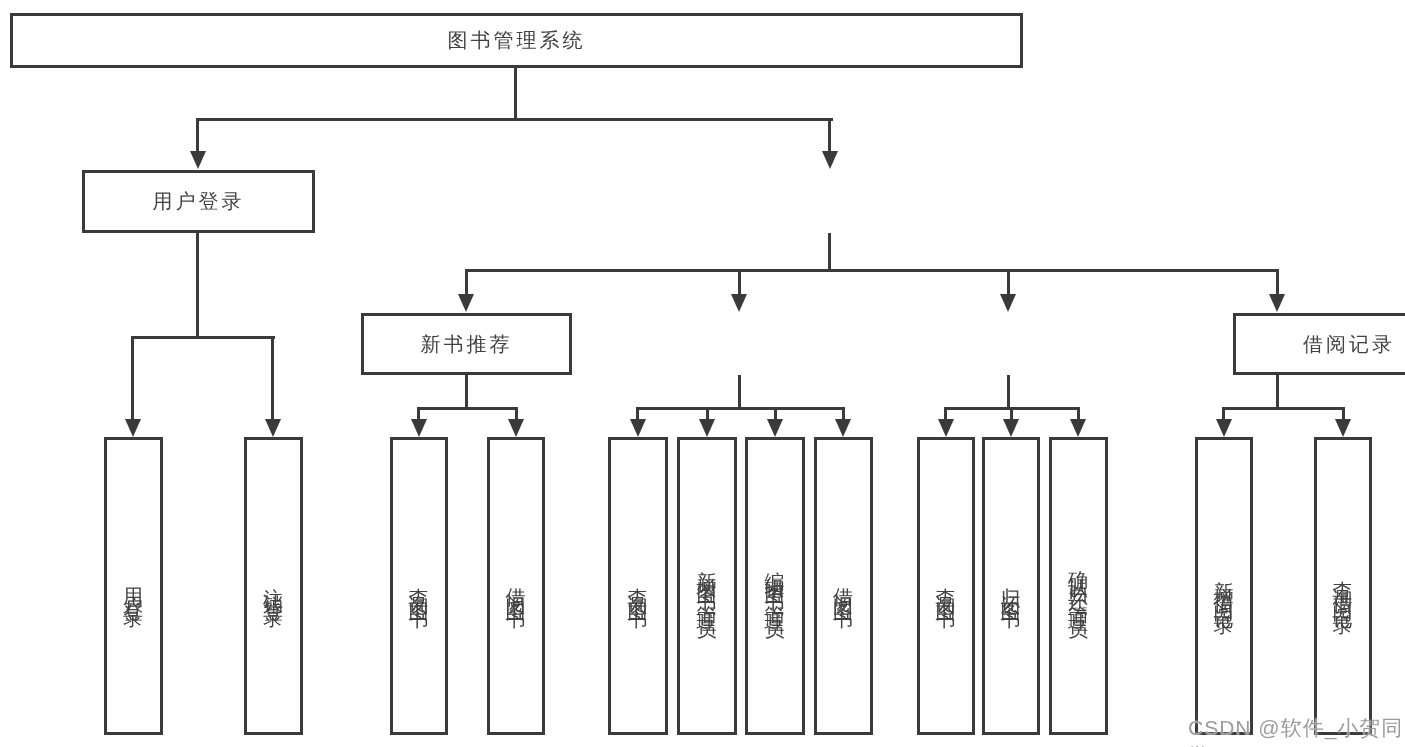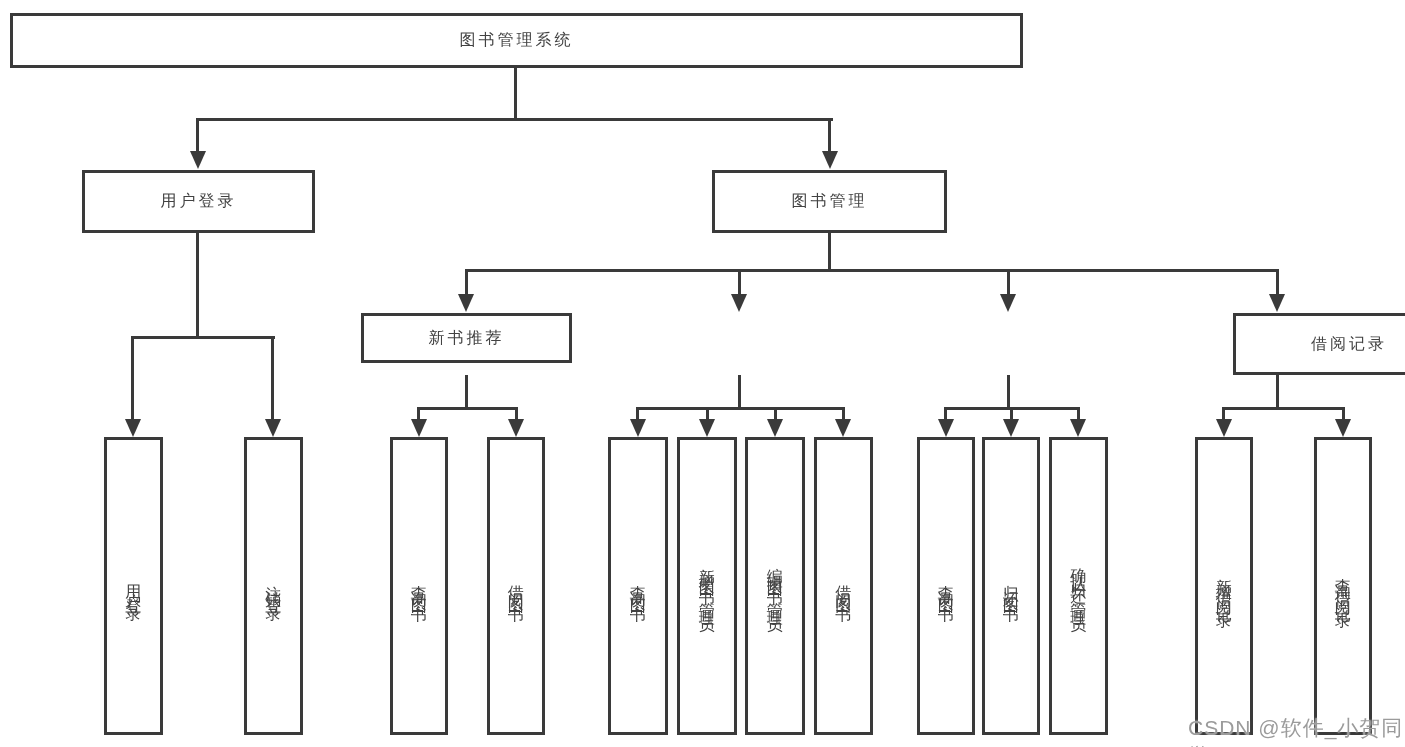--- a/index.html
+++ b/index.html
@@ -19,21 +19,21 @@
   }
   .box {
     position: absolute;
     box-sizing: border-box;
     border: 3px solid var(--line);
     background: var(--background);
     display: flex;
     align-items: center;
     justify-content: center;
     color: var(--text);
-    font-size: 16px;
+    font-size: 20px;
     letter-spacing: 3px;
     white-space: nowrap;
   }
   .vbox {
     writing-mode: vertical-rl;
     text-orientation: mixed;
     letter-spacing: 7px;
     line-height: 1.1;
   }
   .hline, .vline { position: absolute; background: var(--line); }
@@ -69,43 +69,40 @@
   <div class="vline" style="left:514px; top:68px; height:50px;"></div>
   <div class="hline" style="left:196px; top:118px; width:637px;"></div>
   <div class="vline" style="left:196px; top:118px; height:34px;"></div>
   <div class="ahead" style="left:190px; top:151px;"></div>
   <div class="vline" style="left:828px; top:118px; height:34px;"></div>
   <div class="ahead" style="left:822px; top:151px;"></div>
 
   <div class="box" style="left:82px; top:170px; width:233px; height:63px;">
     <span>用户登录</span>
   </div>
-  <div class="box" style="left:712px; top:170px; width:235px; height:63px;">
-    <span>图书管理</span>
-  </div>
 
   <div class="vline" style="left:196px; top:233px; height:103px;"></div>
   <div class="hline" style="left:131px; top:336px; width:144px;"></div>
   <div class="vline" style="left:131px; top:336px; height:85px;"></div>
   <div class="ahead" style="left:125px; top:419px;"></div>
   <div class="vline" style="left:271px; top:336px; height:85px;"></div>
   <div class="ahead" style="left:265px; top:419px;"></div>
 
   <div class="vline" style="left:828px; top:233px; height:39px;"></div>
   <div class="hline" style="left:465px; top:269px; width:814px;"></div>
   <div class="vline" style="left:465px; top:269px; height:27px;"></div>
   <div class="ahead" style="left:458px; top:294px;"></div>
   <div class="vline" style="left:738px; top:269px; height:27px;"></div>
   <div class="ahead" style="left:731px; top:294px;"></div>
   <div class="vline" style="left:1007px; top:269px; height:27px;"></div>
   <div class="ahead" style="left:1000px; top:294px;"></div>
   <div class="vline" style="left:1276px; top:269px; height:27px;"></div>
   <div class="ahead" style="left:1269px; top:294px;"></div>
 
-  <div class="box" style="left:361px; top:313px; width:211px; height:50px;">
+  <div class="box" style="left:361px; top:313px; width:211px; height:62px;">
     <span>新书推荐</span>
   </div>
   <div class="box" style="left:1205px; top:313px; width:232px; height:62px;margin-left:28px;">
     <span>借阅记录</span>
   </div>
 
   <div class="vline" style="left:465px; top:375px; height:35px;"></div>
   <div class="hline" style="left:417px; top:407px; width:101px;"></div>
   <div class="vline" style="left:417px; top:407px; height:14px;"></div>
   <div class="ahead" style="left:411px; top:419px;"></div>

